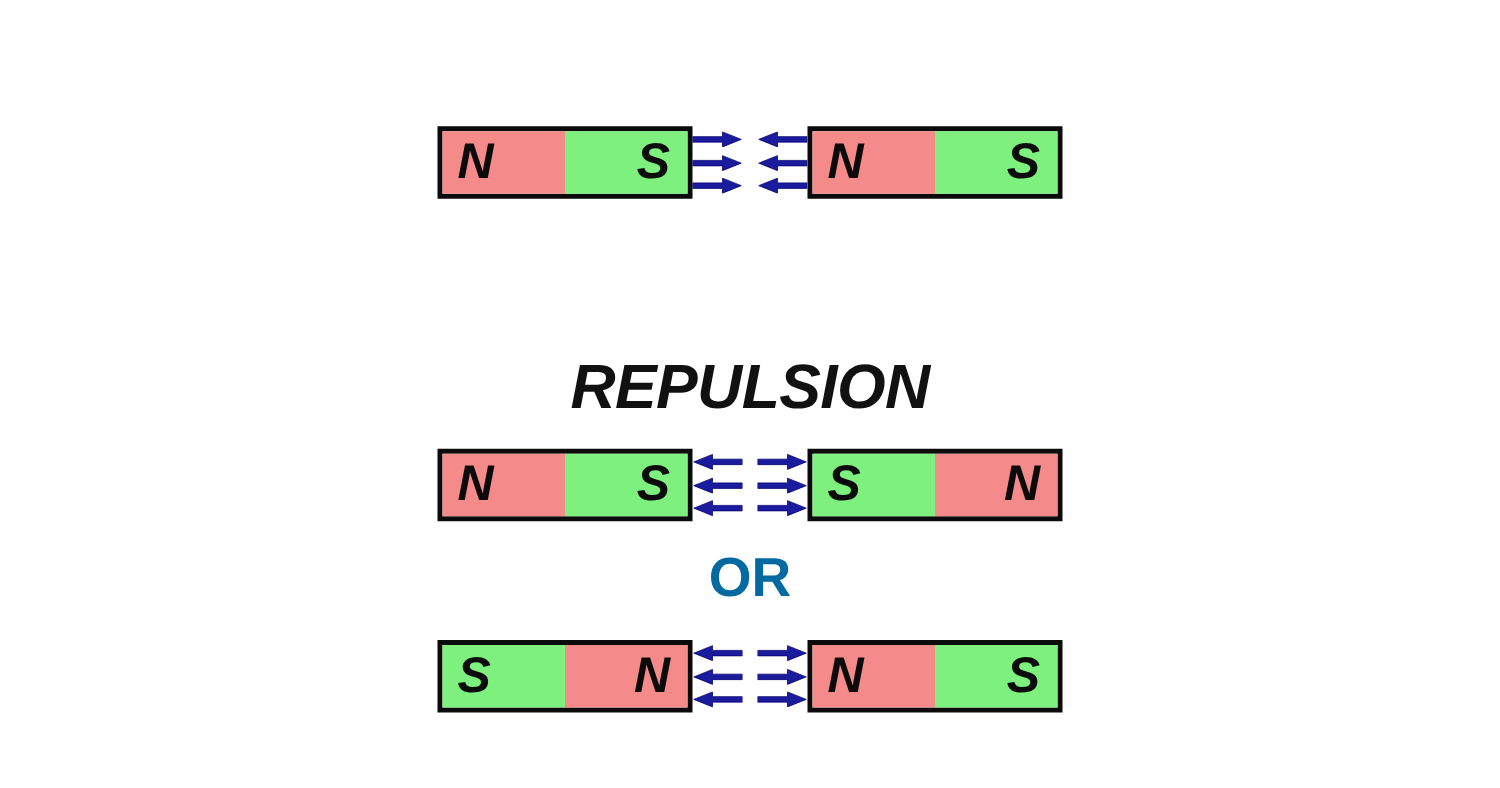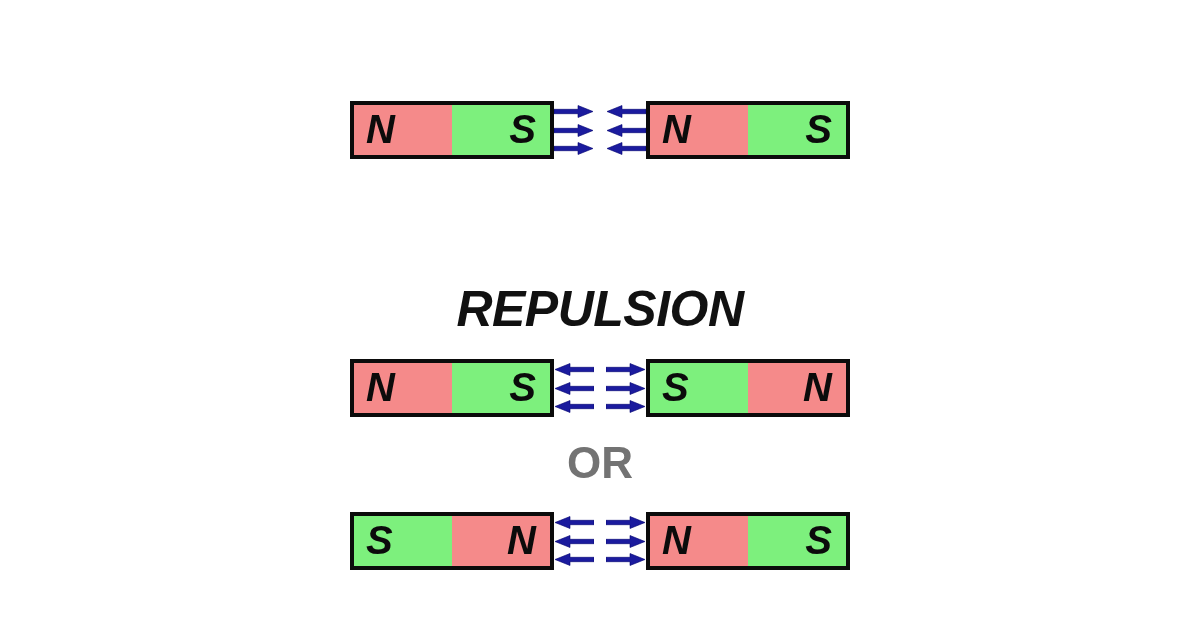--- a/index.html
+++ b/index.html
@@ -218,21 +218,21 @@
           <span class="pole-label">S</span>
         </div>
         <div class="pole red align-right" style="background: rgb(245, 138, 138);">
           <span class="pole-label">N</span>
         </div>
       </div>
 
     </div>
   </div>
 
-  <div class="section-title title-or" style="color: #737373;">OR</div>
+  <div class="section-title title-or" style="color: #0369a1;">OR</div>
 
   <div class="magnet-row row-3">
     <div class="row-inner">
 
       <div class="magnet" style="border-color: rgb(11, 11, 11);">
         <div class="pole green align-left" style="background: rgb(125, 240, 125);">
           <span class="pole-label">S</span>
         </div>
         <div class="pole red align-right" style="background: rgb(245, 138, 138);">
           <span class="pole-label">N</span>

